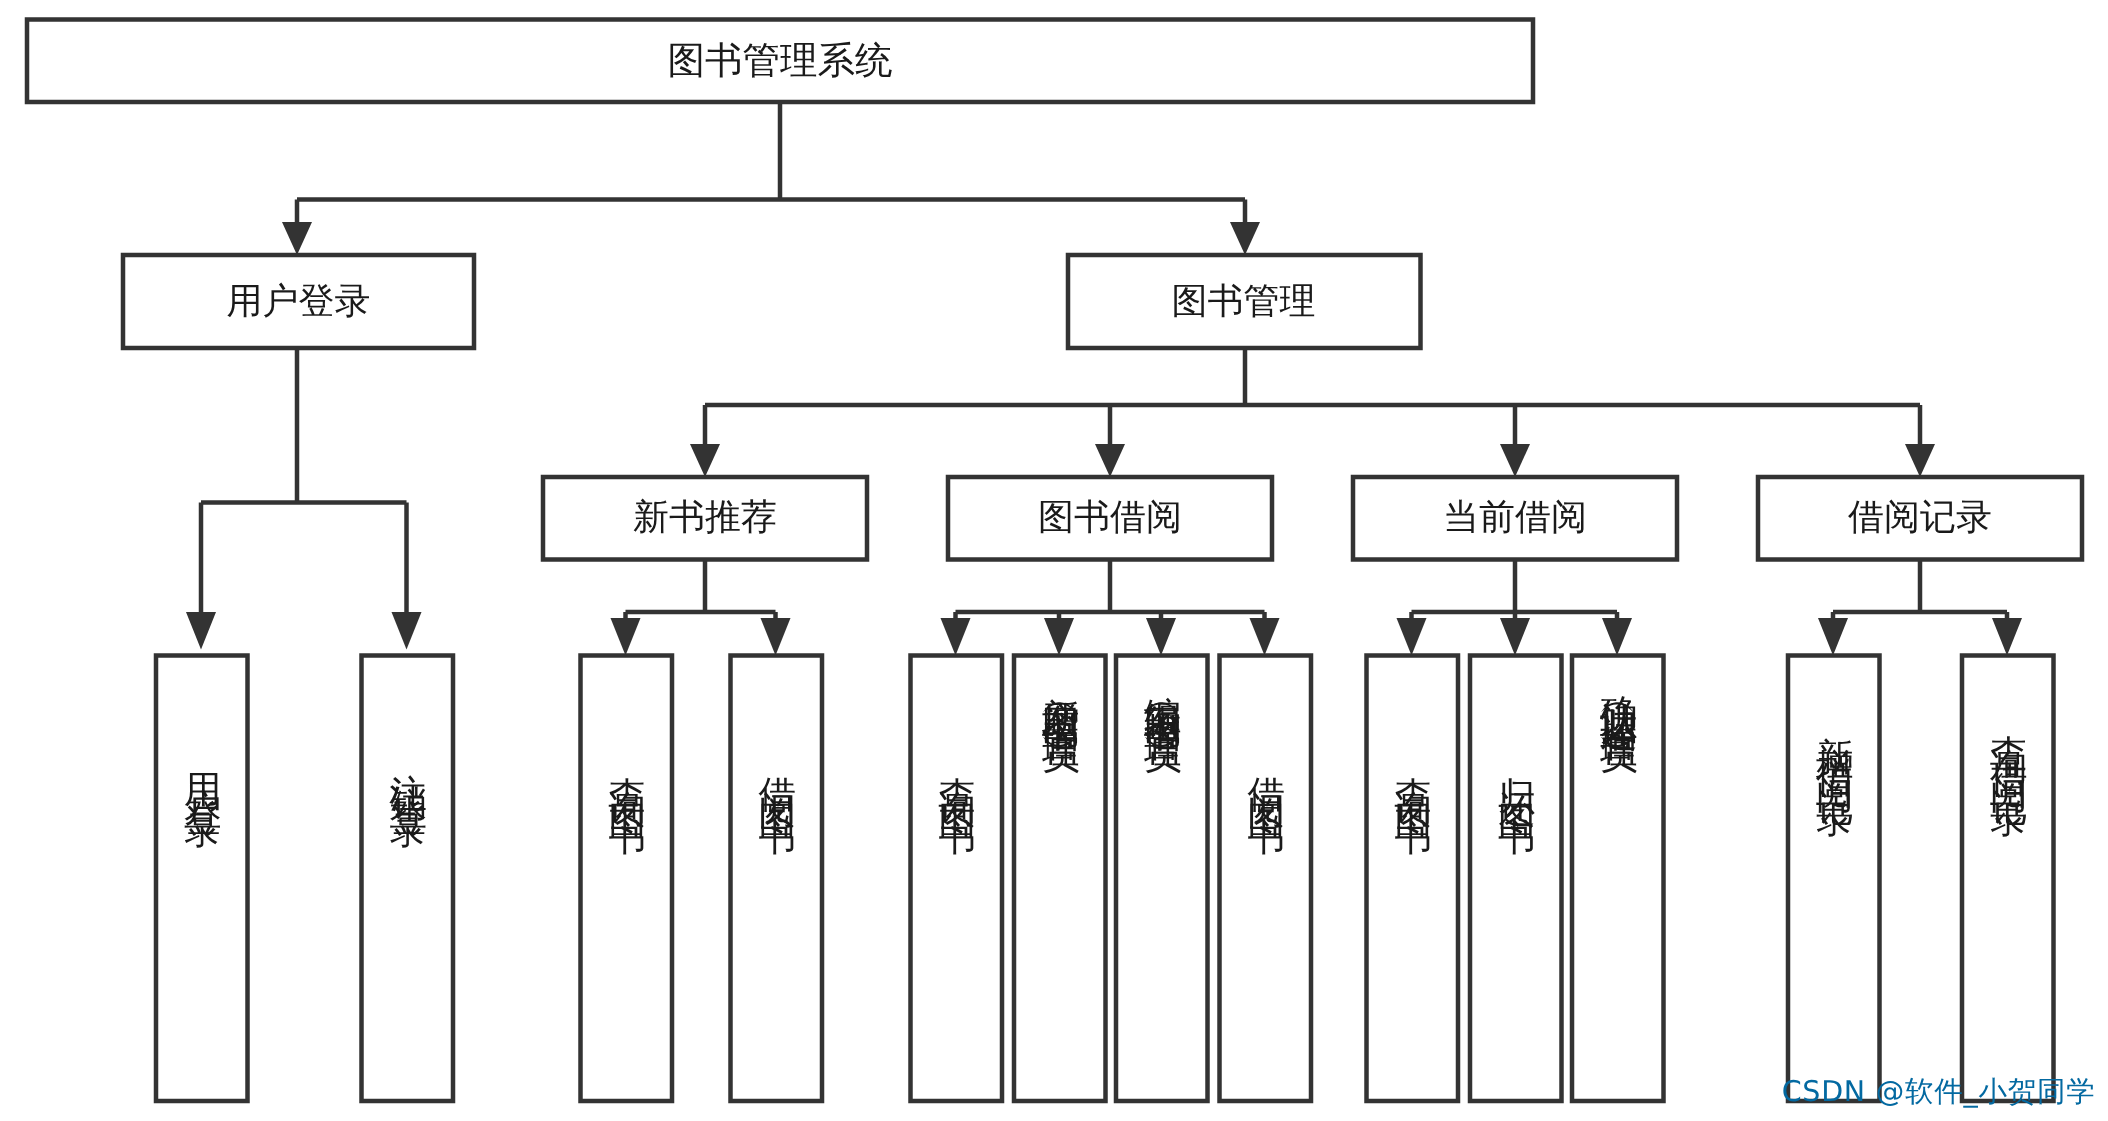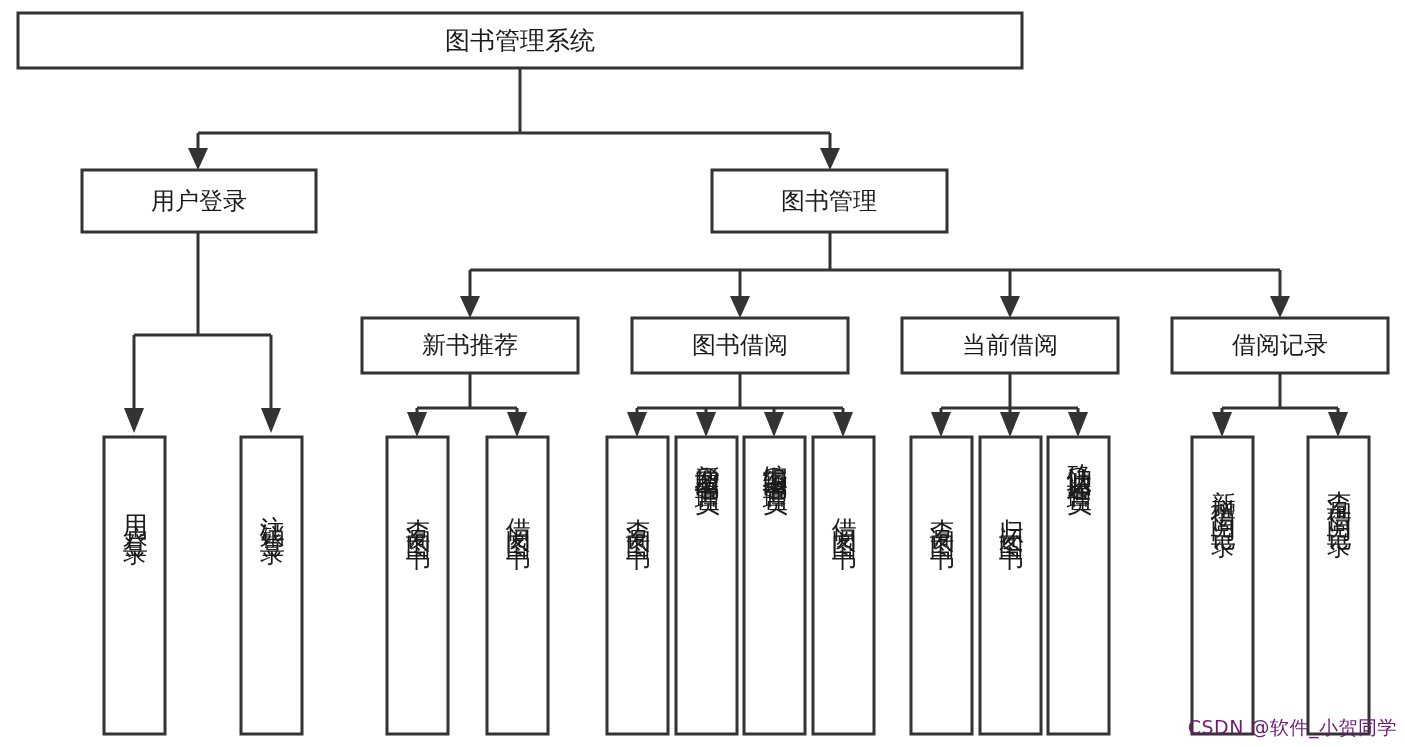--- a/index.html
+++ b/index.html
@@ -71,21 +71,21 @@
   }
   .leaf-label.short {
     letter-spacing: 9px;
   }
   #watermark {
     position: absolute;
     right: 8px;
     bottom: 6px;
     font-family: "DejaVu Sans", "Liberation Sans", sans-serif;
     font-size: 19px;
-    color: #701a75;
+    color: #0369a1;
     letter-spacing: 0.5px;
     white-space: nowrap;
   }
 </style>
 </head>
 <body>
 
 <div id="diagram-root">
 
   <svg id="tree-svg" viewBox="0 0 1405 747">

